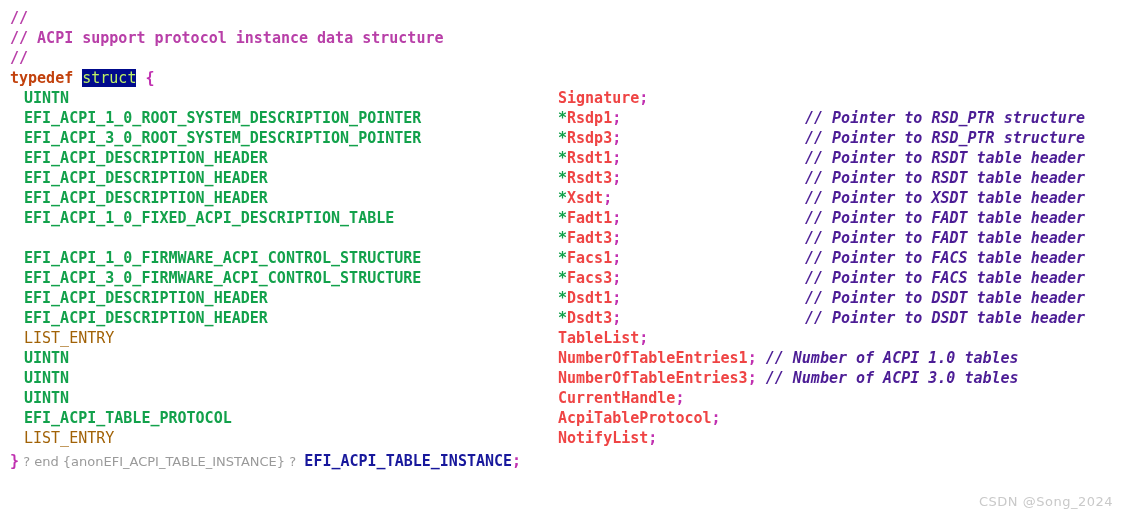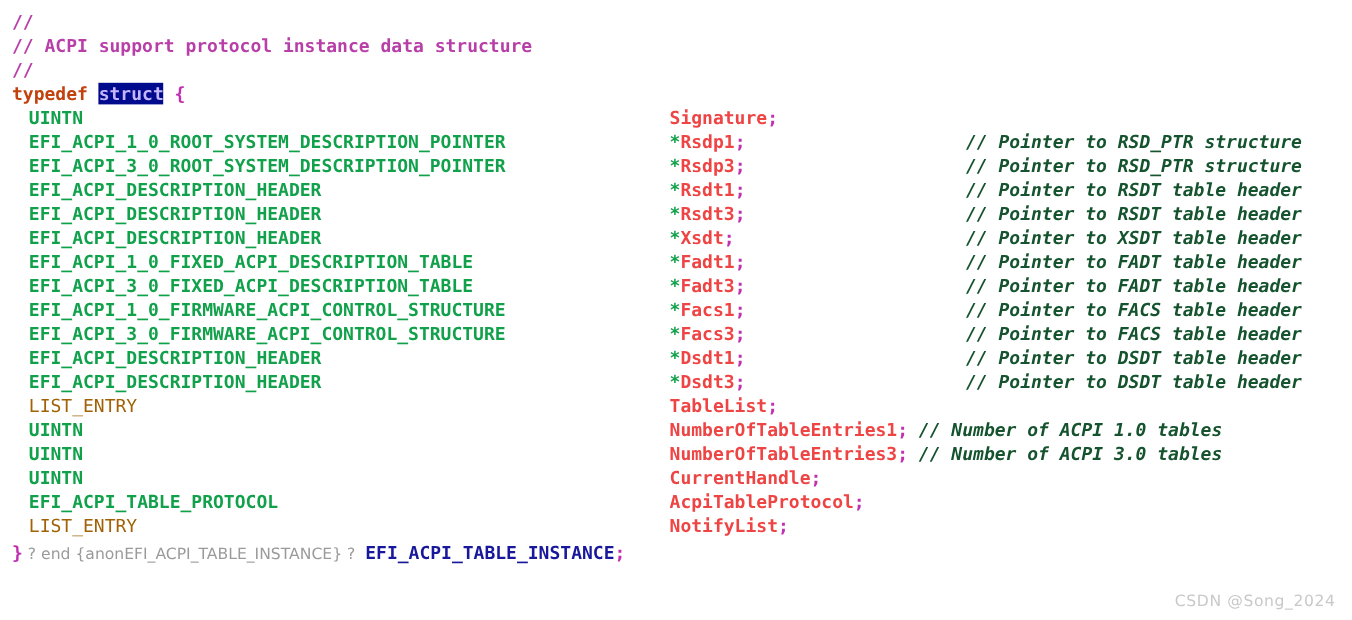--- a/index.html
+++ b/index.html
@@ -48,21 +48,21 @@
     top: 0;
   }
   .col-comment {
     position: absolute;
     left: 795px;
     top: 0;
   }
 
   
   .tk-comment {
-    color: #14532d;
+    color: #4c1d95;
     font-style: italic;
     font-weight: bold;
   }
   .tk-comment-plain {
     color: #b83fa8;
     font-weight: bold;
     font-style: normal;
   }
   .tk-keyword {
     color: #c2410c;
@@ -83,22 +83,22 @@
   .tk-var {
     color: #ef4444;
     font-weight: bold;
   }
   .tk-star {
     color: #12a14b;
     font-weight: bold;
   }
   .tk-sel {
     background: #000a8c;
-    color: #c4b5fd;
-    font-weight: bold;
+    color: #bef264;
+    font-weight: normal;
   }
   .tk-fold {
     color: #9a9a9a;
     font-weight: normal;
     font-size: 13px;
     font-family: "DejaVu Sans", sans-serif;
     margin-top: 35px;
   }
   .tk-bigtype {
     color: #18189c;
@@ -151,21 +151,21 @@
   </div>
 
   <div id="member-lines">
       <div class="line"><span class="col-type indent tk-type">UINTN</span><span class="col-name"><span class="tk-star"></span><span class="tk-var">Signature</span><span class="tk-punct">;</span></span></div>
       <div class="line"><span class="col-type indent tk-type">EFI_ACPI_1_0_ROOT_SYSTEM_DESCRIPTION_POINTER</span><span class="col-name"><span class="tk-star">*</span><span class="tk-var">Rsdp1</span><span class="tk-punct">;</span></span><span class="col-comment tk-comment">// Pointer to RSD_PTR structure</span></div>
       <div class="line"><span class="col-type indent tk-type">EFI_ACPI_3_0_ROOT_SYSTEM_DESCRIPTION_POINTER</span><span class="col-name"><span class="tk-star">*</span><span class="tk-var">Rsdp3</span><span class="tk-punct">;</span></span><span class="col-comment tk-comment">// Pointer to RSD_PTR structure</span></div>
       <div class="line"><span class="col-type indent tk-type">EFI_ACPI_DESCRIPTION_HEADER</span><span class="col-name"><span class="tk-star">*</span><span class="tk-var">Rsdt1</span><span class="tk-punct">;</span></span><span class="col-comment tk-comment">// Pointer to RSDT table header</span></div>
       <div class="line"><span class="col-type indent tk-type">EFI_ACPI_DESCRIPTION_HEADER</span><span class="col-name"><span class="tk-star">*</span><span class="tk-var">Rsdt3</span><span class="tk-punct">;</span></span><span class="col-comment tk-comment">// Pointer to RSDT table header</span></div>
       <div class="line"><span class="col-type indent tk-type">EFI_ACPI_DESCRIPTION_HEADER</span><span class="col-name"><span class="tk-star">*</span><span class="tk-var">Xsdt</span><span class="tk-punct">;</span></span><span class="col-comment tk-comment">// Pointer to XSDT table header</span></div>
       <div class="line"><span class="col-type indent tk-type">EFI_ACPI_1_0_FIXED_ACPI_DESCRIPTION_TABLE</span><span class="col-name"><span class="tk-star">*</span><span class="tk-var">Fadt1</span><span class="tk-punct">;</span></span><span class="col-comment tk-comment">// Pointer to FADT table header</span></div>
-      <div class="line"><span class="col-type indent tk-type">EFI_ACPI_3_0_FIXED_ACPI_DESCRIPTION_TABLE</span><span class="col-name"><span class="tk-star">*</span><span class="tk-var">Fadt3</span><span class="tk-punct">;</span></span><span class="col-comment tk-comment">// Pointer to FADT table header</span></div>
+      <div class="line"><span class="col-name"><span class="tk-star">*</span><span class="tk-var">Fadt3</span><span class="tk-punct">;</span></span><span class="col-comment tk-comment">// Pointer to FADT table header</span></div>
       <div class="line"><span class="col-type indent tk-type">EFI_ACPI_1_0_FIRMWARE_ACPI_CONTROL_STRUCTURE</span><span class="col-name"><span class="tk-star">*</span><span class="tk-var">Facs1</span><span class="tk-punct">;</span></span><span class="col-comment tk-comment">// Pointer to FACS table header</span></div>
       <div class="line"><span class="col-type indent tk-type">EFI_ACPI_3_0_FIRMWARE_ACPI_CONTROL_STRUCTURE</span><span class="col-name"><span class="tk-star">*</span><span class="tk-var">Facs3</span><span class="tk-punct">;</span></span><span class="col-comment tk-comment">// Pointer to FACS table header</span></div>
       <div class="line"><span class="col-type indent tk-type">EFI_ACPI_DESCRIPTION_HEADER</span><span class="col-name"><span class="tk-star">*</span><span class="tk-var">Dsdt1</span><span class="tk-punct">;</span></span><span class="col-comment tk-comment">// Pointer to DSDT table header</span></div>
       <div class="line"><span class="col-type indent tk-type">EFI_ACPI_DESCRIPTION_HEADER</span><span class="col-name"><span class="tk-star">*</span><span class="tk-var">Dsdt3</span><span class="tk-punct">;</span></span><span class="col-comment tk-comment">// Pointer to DSDT table header</span></div>
       <div class="line"><span class="col-type indent tk-type-red">LIST_ENTRY</span><span class="col-name"><span class="tk-star"></span><span class="tk-var">TableList</span><span class="tk-punct">;</span></span></div>
       <div class="line"><span class="col-type indent tk-type">UINTN</span><span class="col-name"><span class="tk-star"></span><span class="tk-var">NumberOfTableEntries1</span><span class="tk-punct">;</span><span class="tk-comment"> </span><span class="tk-comment">// Number of ACPI 1.0 tables</span></span></div>
       <div class="line"><span class="col-type indent tk-type">UINTN</span><span class="col-name"><span class="tk-star"></span><span class="tk-var">NumberOfTableEntries3</span><span class="tk-punct">;</span><span class="tk-comment"> </span><span class="tk-comment">// Number of ACPI 3.0 tables</span></span></div>
       <div class="line"><span class="col-type indent tk-type">UINTN</span><span class="col-name"><span class="tk-star"></span><span class="tk-var">CurrentHandle</span><span class="tk-punct">;</span></span></div>
       <div class="line"><span class="col-type indent tk-type">EFI_ACPI_TABLE_PROTOCOL</span><span class="col-name"><span class="tk-star"></span><span class="tk-var">AcpiTableProtocol</span><span class="tk-punct">;</span></span></div>
       <div class="line"><span class="col-type indent tk-type-red">LIST_ENTRY</span><span class="col-name"><span class="tk-star"></span><span class="tk-var">NotifyList</span><span class="tk-punct">;</span></span></div>

